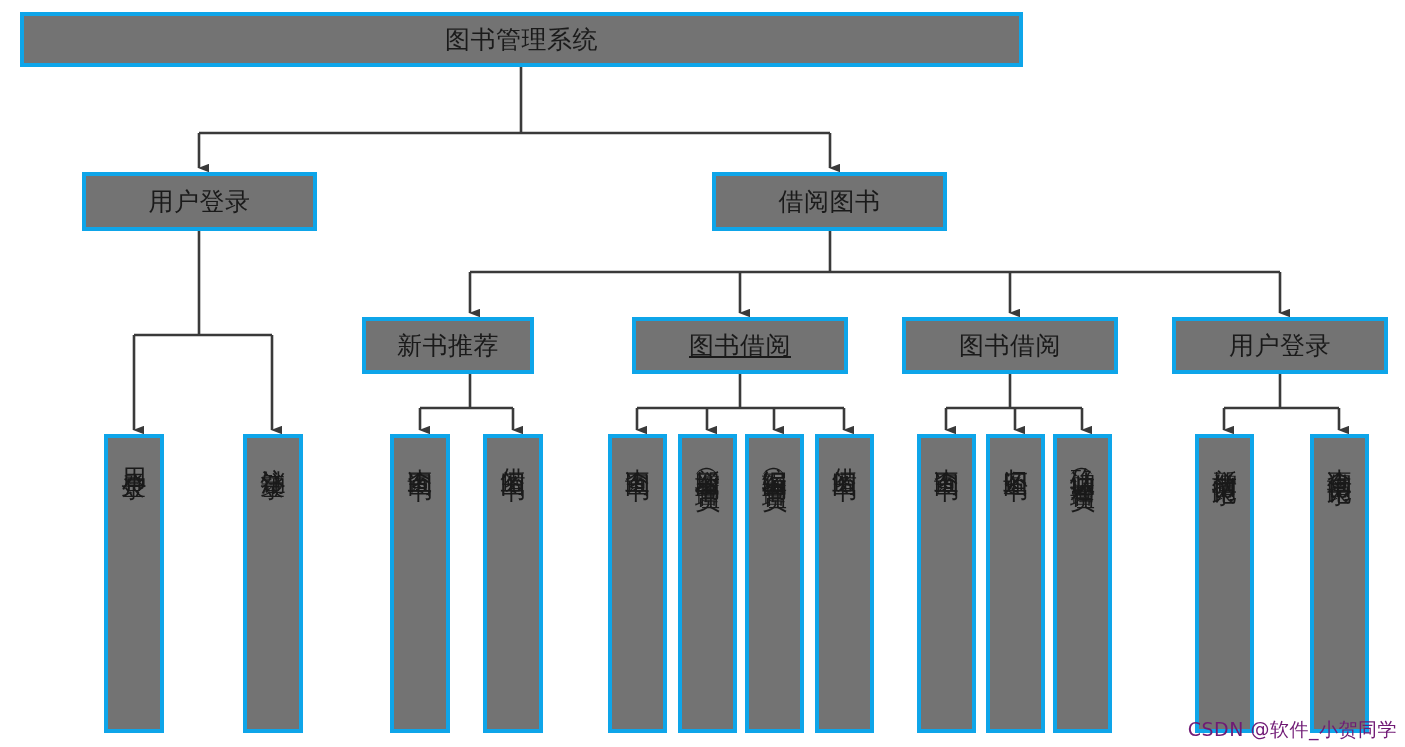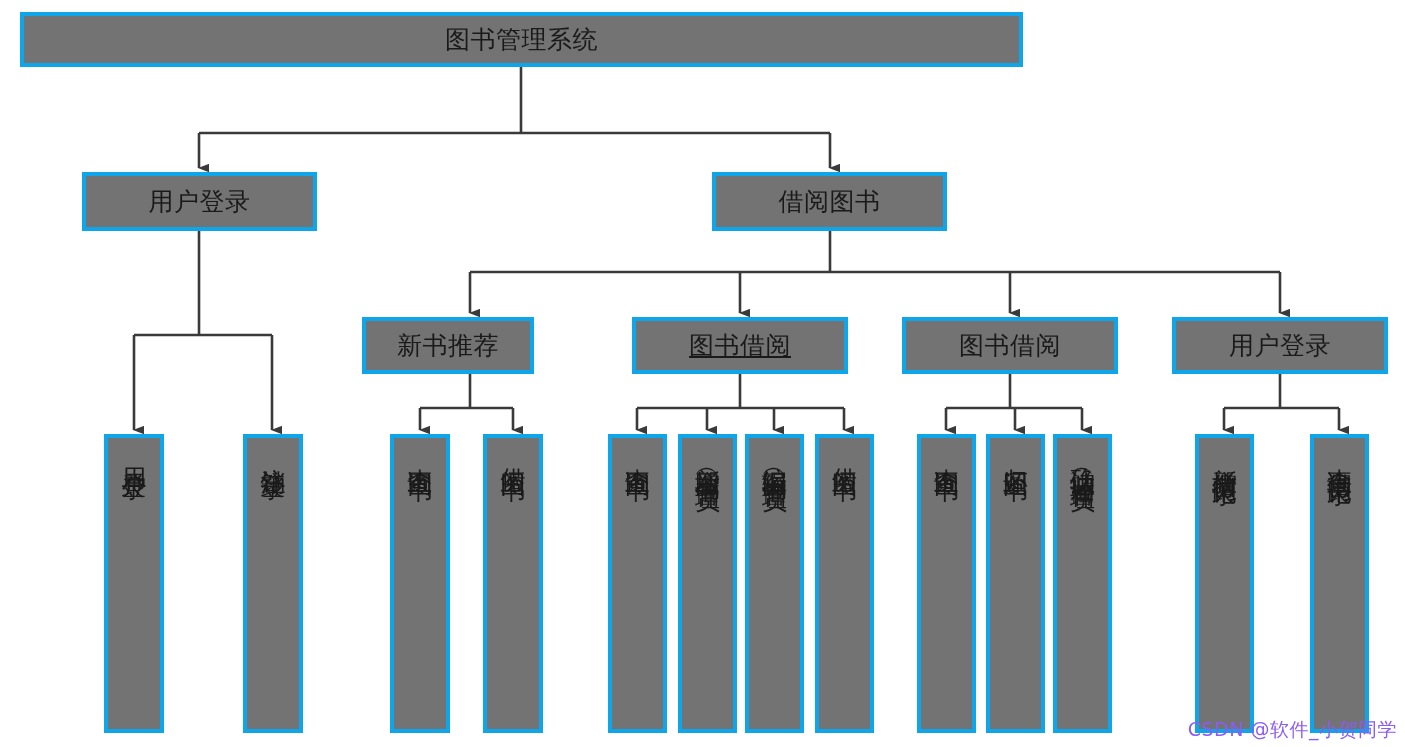--- a/index.html
+++ b/index.html
@@ -61,21 +61,21 @@
     text-orientation: upright;
     font-size: 25px;
     letter-spacing: 3px;
     line-height: 1;
   }
   #watermark {
     position: absolute;
     right: 8px;
     bottom: 4px;
     font-size: 19px;
-    color: #8b5cf6;
+    color: #701a75;
     letter-spacing: 0.5px;
     white-space: nowrap;
   }
 </style>
 </head>
 <body>
 
 <div id="canvas">
 
   <svg id="wires" viewBox="0 0 1405 747" xmlns="http://www.w3.org/2000/svg">

